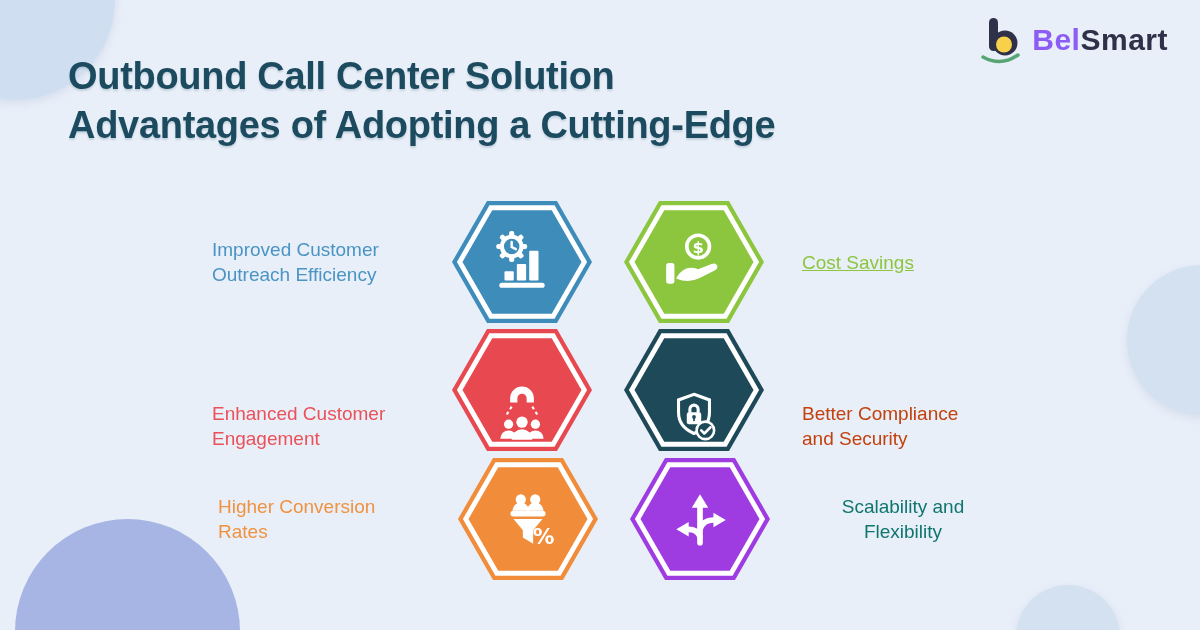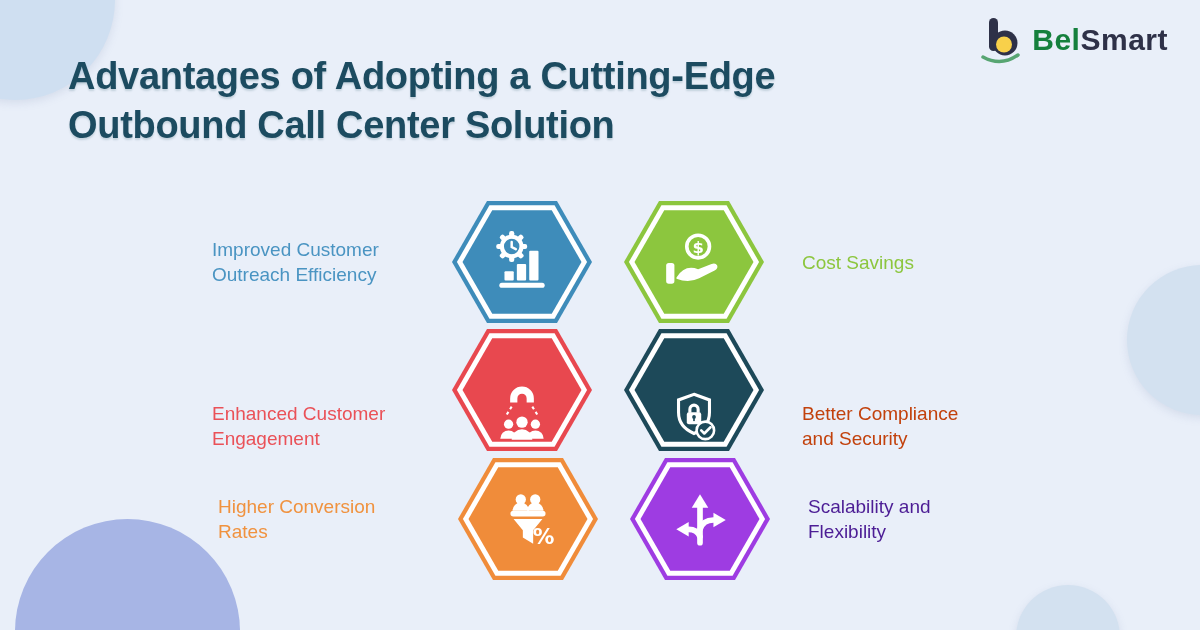--- a/index.html
+++ b/index.html
@@ -44,48 +44,48 @@
 <div class="decor decor-bl"></div>
 
 <div class="logo">
   <svg class="logo-mark" viewBox="0 0 46 48">
     <rect x="9" y="2" width="9" height="33" rx="4.5" fill="#2e3148"></rect>
     <circle cx="25" cy="27" r="12.5" fill="#2e3148"></circle>
     <circle cx="24" cy="28.5" r="8" fill="#f8d04a"></circle>
     <path d="M3,41 q18,10 35,-2" fill="none" stroke-width="3.5" stroke-linecap="round" stroke="#57a572"></path>
   </svg>
   <div class="logo-text">
-    <span style="color: #15803d;">Bel</span><span style="color: rgb(46, 49, 72);">Smart</span>
+    <span style="color: #8b5cf6;">Bel</span><span style="color: rgb(46, 49, 72);">Smart</span>
   </div>
 </div>
 
 <div class="title" style="color: rgb(28, 75, 96);">
+  <div>Outbound Call Center Solution</div>
   <div>Advantages of Adopting a Cutting-Edge</div>
-  <div>Outbound Call Center Solution</div>
 </div>
 
 <div class="lbl left row1">
   <span style="color: rgb(74, 148, 194);">Improved Customer Outreach Efficiency</span>
 </div>
 <div class="lbl right row1">
-  <span style="color: rgb(140, 198, 62);">Cost Savings</span>
+  <span style="color: rgb(140, 198, 62); text-decoration: underline;">Cost Savings</span>
 </div>
 
 <div class="lbl left row2">
   <span style="color: rgb(234, 81, 88);">Enhanced Customer Engagement</span>
 </div>
 <div class="lbl right row2">
   <span style="color: #c2410c;">Better Compliance and Security</span>
 </div>
 
 <div class="lbl left row3">
   <span style="color: rgb(240, 146, 63);">Higher Conversion Rates</span>
 </div>
 <div class="lbl right row3">
-  <span style="color: #4c1d95;">Scalability and Flexibility</span>
+  <span style="color: #0f766e; text-align: center;">Scalability and Flexibility</span>
 </div>
 
 <div class="hex col1 row1">
   <svg class="hexsvg" viewBox="0 0 200 174">
     <polygon points="0,87 50,0 150,0 200,87 150,174 50,174" fill="#3e8cba"></polygon>
     <polygon points="7,87 53.5,6.1 146.5,6.1 193,87 146.5,167.9 53.5,167.9" fill="#ffffff"></polygon>
     <polygon points="15,87 57.5,13.1 142.5,13.1 185,87 142.5,160.9 57.5,160.9" fill="#3e8cba"></polygon>
   </svg>
   <svg class="hexicon" viewBox="0 0 64 64">
     <g fill="#ffffff">

